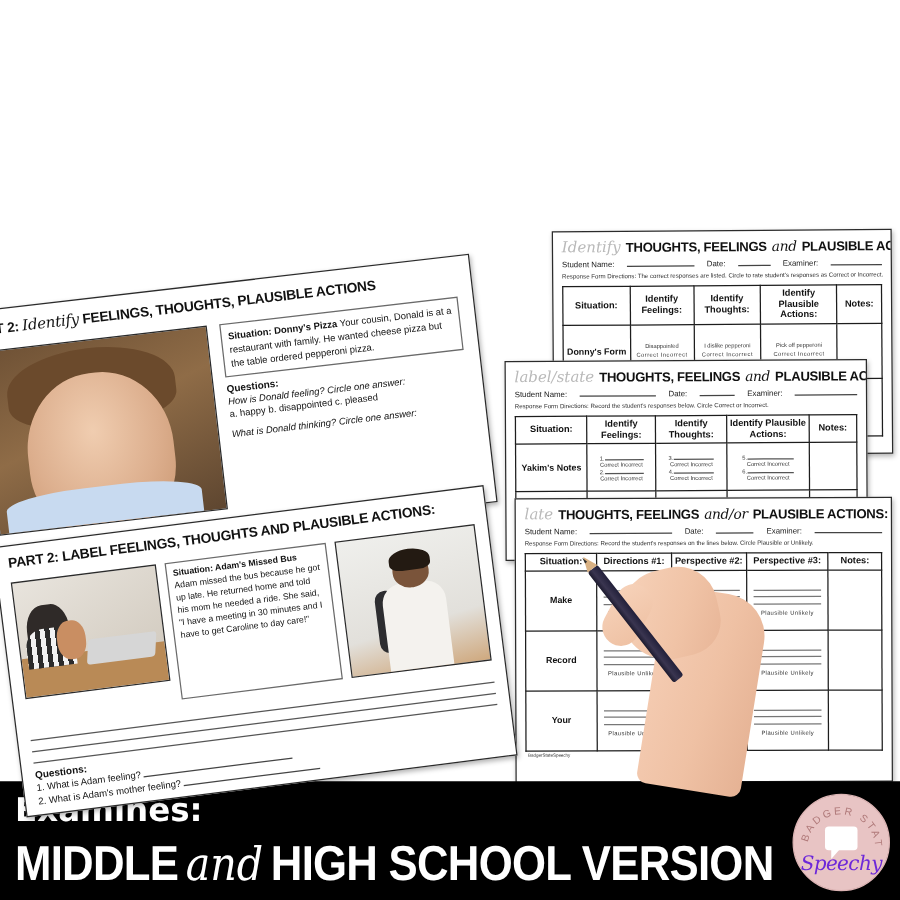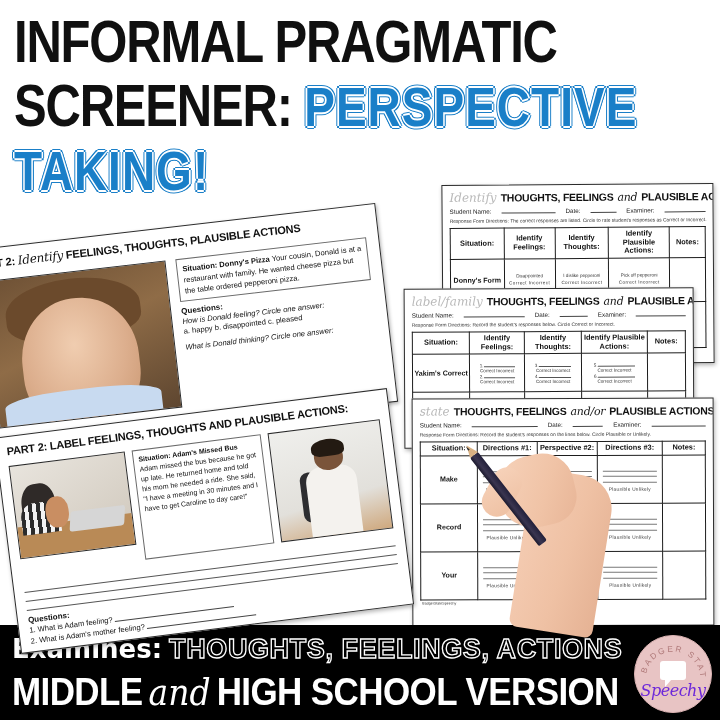--- a/index.html
+++ b/index.html
@@ -237,30 +237,20 @@
   .ph-teen .head2 { position:absolute; left:38%; top:16%; width:26%; height:24%; background:#7a543a; border-radius:48%; }
   .ph-teen .hair2 { position:absolute; left:36%; top:11%; width:30%; height:16%; background:#231a12; border-radius:50% 50% 30% 30%; }
   .ph-teen .bag  { position:absolute; left:22%; bottom:14%; width:16%; height:46%; background:#2d2d30; border-radius:8px; }
   .ph-teen .strap{ position:absolute; left:38%; top:40%; width:7%; height:34%; background:#2d2d30; transform:rotate(10deg); }
 </style>
 </head>
 <body>
 
 <div class="stage">
 
-  <div class="title-block">
-    <div class="title-line">INFORMAL PRAGMATIC</div>
-    <div class="title-line l2">
-      <span>SCREENER:</span>
-      <span class="accent">PERSPECTIVE</span>
-    </div>
-    <div class="title-line">
-      <span class="accent">TAKING!</span>
-    </div>
-  </div>
 
   <div class="sheet form-sheet" style="left:442px; top:184px; width:272px; height:180px; transform:rotate(-0.4deg);">
     <div class="form-title">
       <span class="script-gray">Identify</span>
       <span>THOUGHTS, FEELINGS</span>
       <span class="amp">and</span>
       <span>PLAUSIBLE ACTIONS:</span>
     </div>
     <div class="form-fields">
       <span class="fl">Student Name:</span>
@@ -311,21 +301,21 @@
           <div class="ci">Correct   Incorrect</div>
         </td>
         <td></td>
       </tr>
     </tbody>
       </table>
   </div>
 
   <div class="sheet form-sheet" style="left:404px; top:288px; width:290px; height:160px; transform:rotate(-0.3deg);">
     <div class="form-title">
-      <span class="script-gray">label/family</span>
+      <span class="script-gray">label/state</span>
       <span>THOUGHTS, FEELINGS</span>
       <span class="amp">and</span>
       <span>PLAUSIBLE ACTIONS:</span>
     </div>
     <div class="form-fields">
       <span class="fl">Student Name:</span>
       <span class="rule" style="width:96px"></span>
       <span class="fl">Date:</span>
       <span class="rule" style="width:44px"></span>
       <span class="fl">Examiner:</span>
@@ -335,21 +325,21 @@
     <table class="ws">
       <tbody>
           <tr>
         <th style="width:21%">Situation:</th>
         <th style="width:20%">Identify Feelings:</th>
         <th style="width:21%">Identify Thoughts:</th>
         <th style="width:24%">Identify Plausible Actions:</th>
         <th style="width:14%">Notes:</th>
       </tr>
       <tr style="height:38px">
-        <td class="sit">Yakim's Correct</td>
+        <td class="sit">Yakim's Notes</td>
         <td class="numline">
           <div><span>1.</span><span class="ln"></span></div>
           <div>Correct   Incorrect</div>
           <div><span>2.</span><span class="ln"></span></div>
           <div>Correct   Incorrect</div>
         </td>
         <td class="numline">
           <div><span>3.</span><span class="ln"></span></div>
           <div>Correct   Incorrect</div>
           <div><span>4.</span><span class="ln"></span></div>
@@ -381,41 +371,41 @@
           <div><span>6.</span><span class="ln"></span></div>
         </td>
         <td></td>
       </tr>
     </tbody>
       </table>
   </div>
 
   <div class="sheet form-sheet" style="left:412px; top:398px; width:302px; height:228px; transform:rotate(-0.2deg);">
     <div class="form-title">
-      <span class="script-gray">state</span>
+      <span class="script-gray">late</span>
       <span>THOUGHTS, FEELINGS</span>
       <span class="amp">and/or</span>
       <span>PLAUSIBLE ACTIONS:</span>
     </div>
     <div class="form-fields">
       <span class="fl">Student Name:</span>
       <span class="rule" style="width:100px"></span>
       <span class="fl">Date:</span>
       <span class="rule" style="width:46px"></span>
       <span class="fl">Examiner:</span>
       <span class="rule" style="width:82px"></span>
     </div>
     <div class="form-dir">Response Form Directions:  Record the student's responses on the lines below.  Circle Plausible or Unlikely.</div>
     <table class="ws">
       <tbody>
           <tr>
         <th style="width:20%">Situation:</th>
         <th style="width:21%">Directions #1:</th>
         <th style="width:21%">Perspective #2:</th>
-        <th style="width:23%">Directions #3:</th>
+        <th style="width:23%">Perspective #3:</th>
         <th style="width:15%">Notes:</th>
       </tr>
       <tr style="height:48px">
         <td class="sit">Make</td>
         <td>
               <div class="persp-lines">
                 <div class="l"></div>
                 <div class="l"></div>
                 <div class="l"></div>
                 <div class="pu">Plausible   Unlikely</div>
@@ -573,21 +563,20 @@
       <div class="tip"></div>
       <div class="lead"></div>
     </div>
   <div class="hand forearm"></div>
   <div class="hand palm"></div>
   <div class="hand thumb"></div>
 
   <div class="banner">
     <div class="banner-l1">
       <span class="soft">Examines:</span>
-      <span class="outline">THOUGHTS, FEELINGS, ACTIONS</span>
     </div>
     <div class="banner-l2">
       <span>MIDDLE</span>
       <span class="script">and</span>
       <span>HIGH SCHOOL VERSION</span>
     </div>
 
     <div class="logo">
       <svg class="arc" viewBox="0 0 78 78">
         <defs>

